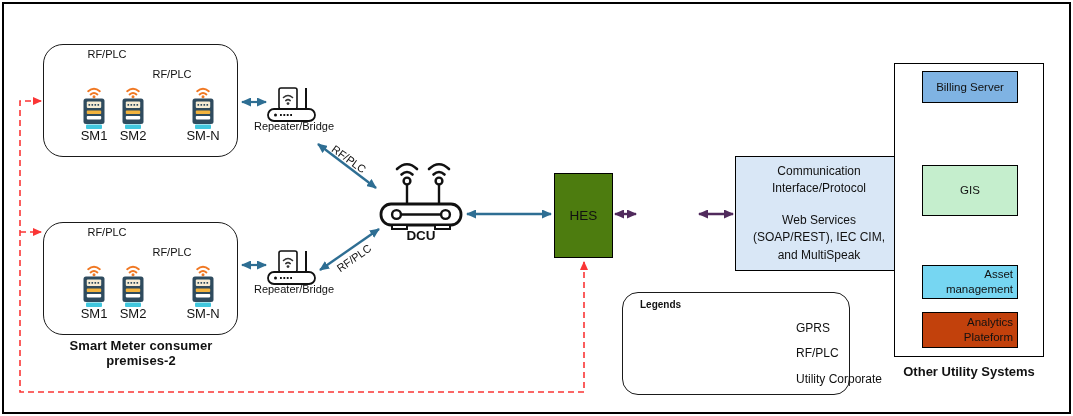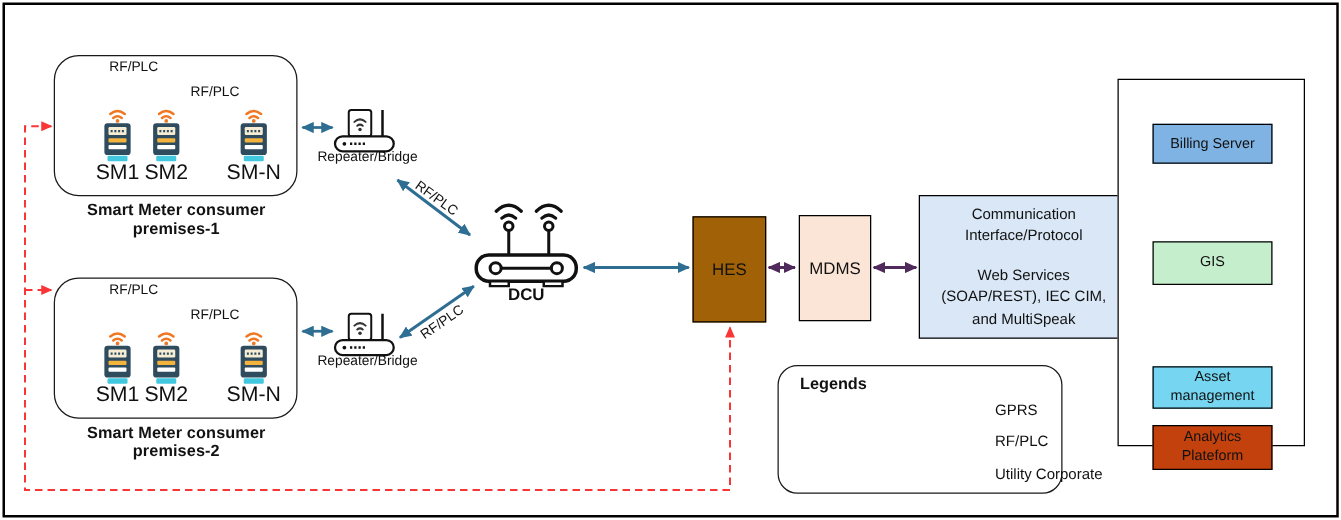--- a/index.html
+++ b/index.html
@@ -7,46 +7,46 @@
        font-family:"Liberation Sans", sans-serif;color:#111;}
   .canvas{position:relative;width:1073px;height:416px;background:#fff;}
   .frame{position:absolute;inset:2px;border:2.5px solid #000;pointer-events:none;}
   .connectors{position:absolute;left:0;top:0;pointer-events:none;}
   .premises-box{position:absolute;width:195px;height:113px;border:1.6px solid #1a1a1a;
                 border-radius:20px;background:#fff;box-sizing:border-box;}
   .premises-title{position:absolute;left:38px;width:206px;text-align:center;
                   font-weight:bold;font-size:13px;letter-spacing:.1px;}
   .small-label{position:absolute;font-size:11px;transform:translateX(-50%);white-space:nowrap;}
   .meter{position:absolute;width:28px;height:46px;}
-  .meter-label{position:absolute;font-size:17px;transform:translateX(-50%);}
+  .meter-label{position:absolute;font-size:13px;transform:translateX(-50%);}
   .repeater{position:absolute;width:52px;height:40px;}
   .dcu-svg{position:absolute;left:377px;top:156px;width:88px;height:74px;}
   .dcu-label{position:absolute;left:421px;top:228px;transform:translateX(-50%);
              font-weight:bold;font-size:13.5px;}
   .diag-label{position:absolute;font-size:11px;white-space:nowrap;}
 
   .node{position:absolute;display:flex;align-items:center;justify-content:center;
         border:1.6px solid #000;box-sizing:border-box;text-align:center;}
   .hes{left:554px;top:173px;width:59px;height:85px;font-size:13.5px;}
   .mdms{left:639px;top:172px;width:58px;height:85px;font-size:13.5px;}
   .comm{left:735px;top:156px;width:168px;height:115px;font-size:12px;line-height:1.45;
         flex-direction:column;padding:4px 6px;}
   .comm .comm-title{margin-bottom:14px;}
 
   .utility-panel{position:absolute;left:894px;top:63px;width:150px;height:294px;
                  border:1.6px solid #000;background:#fff;box-sizing:border-box;}
   .sysbox{position:absolute;left:27px;width:96px;border:1.5px solid #000;box-sizing:border-box;
-          display:flex;align-items:center;justify-content:center;text-align:center;
-          font-size:11.5px;line-height:1.3;padding:1px 4px;margin-top:28px;}
+          display:flex;align-items:center;justify-content:center;text-align:right;
+          font-size:11.5px;line-height:1.3;padding:1px 4px;}
   .panel-title{position:absolute;left:894px;top:364px;width:150px;text-align:center;
                font-weight:bold;font-size:13px;}
 
   .legend-box{position:absolute;left:622px;top:292px;width:228px;height:103px;
               border:1.6px solid #1a1a1a;border-radius:16px;background:#fff;box-sizing:border-box;}
-  .legend-title{position:absolute;left:640px;top:299px;font-weight:bold;font-size:13px;}
+  .legend-title{position:absolute;left:640px;top:299px;font-weight:bold;font-size:10px;}
   .legend-label{position:absolute;left:796px;font-size:12px;white-space:nowrap;}
 </style>
 </head>
 <body>
 
 <div class="canvas">
 
   <div class="frame"></div>
 
   <svg width="0" height="0" style="position:absolute" aria-hidden="true">
@@ -123,21 +123,20 @@
     </svg>
   <svg class="meter" style="left:119px;top:84px">
       <use href="#sym-meter"></use>
     </svg>
   <svg class="meter" style="left:189px;top:84px">
       <use href="#sym-meter"></use>
     </svg>
   <span class="meter-label" style="left:94px;top:128px">SM1</span>
   <span class="meter-label" style="left:133px;top:128px">SM2</span>
   <span class="meter-label" style="left:203px;top:128px">SM-N</span>
-  <div class="premises-title" style="top:160px">Smart Meter consumer premises-1</div>
 
   <div class="premises-box" style="left:43px;top:222px"></div>
   <span class="small-label" style="left:107px;top:226px">RF/PLC</span>
   <span class="small-label" style="left:172px;top:246px">RF/PLC</span>
   <svg class="meter" style="left:80px;top:262px">
       <use href="#sym-meter"></use>
     </svg>
   <svg class="meter" style="left:119px;top:262px">
       <use href="#sym-meter"></use>
     </svg>
@@ -172,37 +171,35 @@
     <line x1="62" y1="28.4" x2="62" y2="48" stroke="#111" stroke-width="2.4"></line>
     <rect x="4" y="48" width="80" height="21" rx="10" fill="#fff" stroke="#111" stroke-width="2.8"></rect>
     <circle cx="19.5" cy="58.5" r="4.4" fill="#fff" stroke="#111" stroke-width="2.4"></circle>
     <circle cx="68.5" cy="58.5" r="4.4" fill="#fff" stroke="#111" stroke-width="2.4"></circle>
     <line x1="24" y1="58.5" x2="64" y2="58.5" stroke="#111" stroke-width="2.4"></line>
     <rect x="15" y="69" width="15" height="4" fill="#fff" stroke="#111" stroke-width="2"></rect>
     <rect x="58" y="69" width="15" height="4" fill="#fff" stroke="#111" stroke-width="2"></rect>
   </svg>
   <span class="dcu-label">DCU</span>
 
-  <div class="node hes" style="background-color: #a16207;">
+  <div class="node hes" style="background-color: #4d7c0f;">
     <span>HES</span>
-  </div>
-  <div class="node mdms" style="background-color: rgb(251, 229, 214);">
-    <span>MDMS</span>
   </div>
   <div class="node comm" style="background-color: rgb(217, 231, 246);">
     <div class="comm-title">Communication Interface/Protocol</div>
     <div>Web Services (SOAP/REST), IEC CIM, and MultiSpeak</div>
   </div>
 
   <div class="utility-panel">
     <div class="sysbox" style="top: 7px; height: 32px; background-color: rgb(127, 179, 227);">Billing Server</div>
-    <div class="sysbox" style="top: 101px; height: 35px; background-color: rgb(197, 238, 205);">GIS</div>
+    <div class="sysbox" style="top: 101px; height: 51px; background-color: rgb(197, 238, 205);">GIS</div>
     <div class="sysbox" style="top: 201px; height: 34px; background-color: rgb(118, 214, 242);">Asset management</div>
     <div class="sysbox" style="top: 248px; height: 36px; background-color: #c2410c;">Analytics Plateform</div>
   </div>
+  <div class="panel-title">Other Utility Systems</div>
 
   <div class="legend-box"></div>
   <div class="legend-title">Legends</div>
   <span class="legend-label" style="top:321px">GPRS</span>
   <span class="legend-label" style="top:346px">RF/PLC</span>
   <span class="legend-label" style="top:372px">Utility Corporate</span>
 
 </div>
 
 </body></html>

